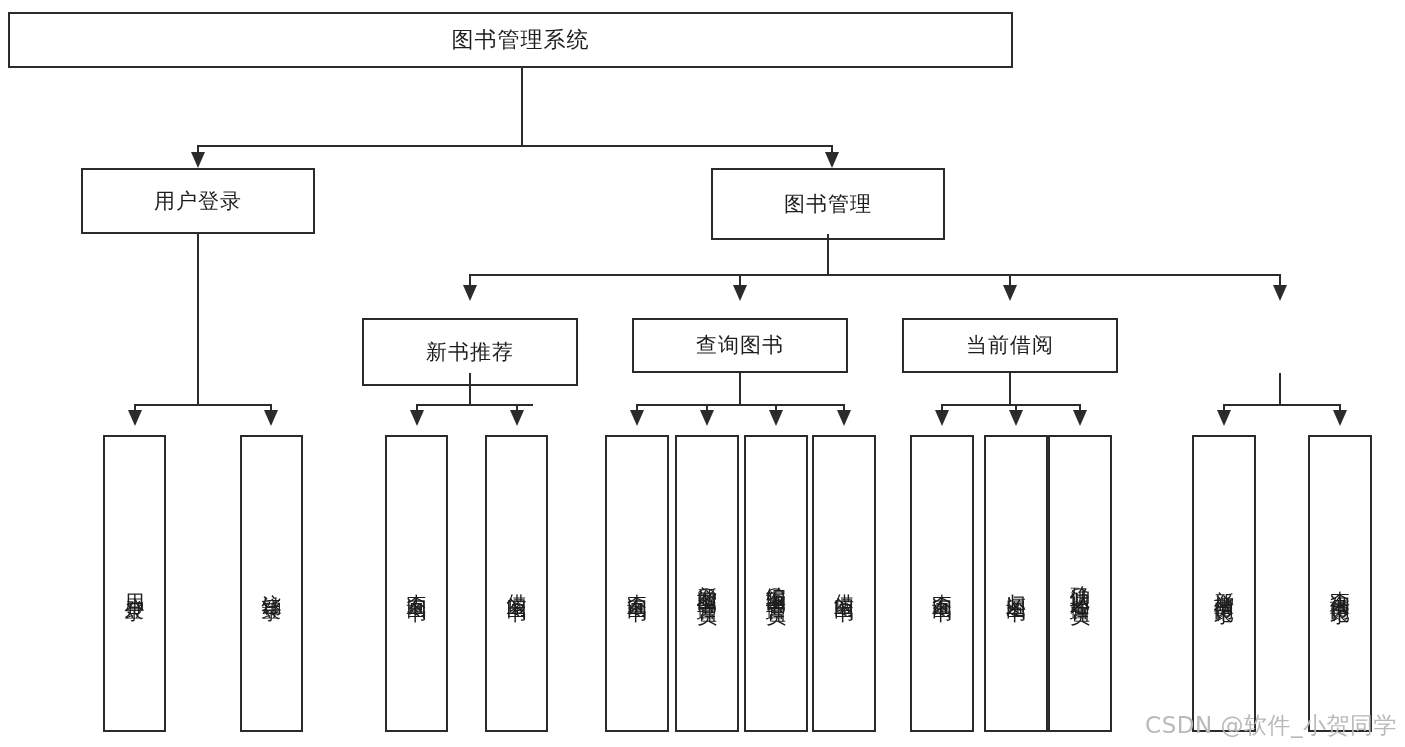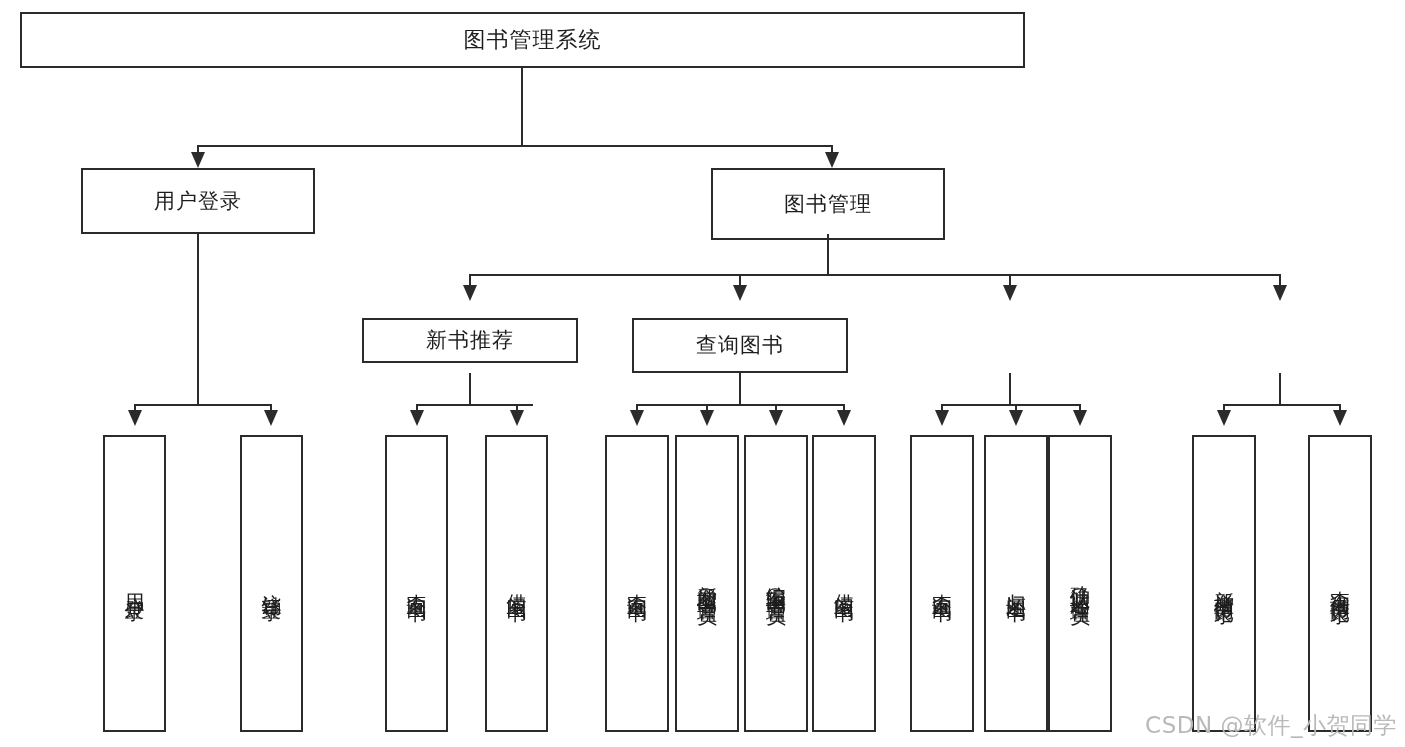--- a/index.html
+++ b/index.html
@@ -81,21 +81,21 @@
     letter-spacing: 0.5px;
     white-space: nowrap;
     font-family: "DejaVu Sans", "Liberation Sans", sans-serif;
   }
 </style>
 </head>
 <body>
 
 <div id="canvas">
 
-  <div class="node root" style="left:20px; top:12px; width:1005px; height:56px;padding-left:20px;">
+  <div class="node root" style="left:8px; top:12px; width:1005px; height:56px;padding-left:20px;">
     <span class="label">图书管理系统</span>
   </div>
 
   <div class="conn vline" style="left:521px; top:68px; width:2px; height:77px;"></div>
 
   <div class="conn hline" style="left:197px; top:145px; width:636px; height:2px;"></div>
 
   <div class="conn vline" style="left:197px; top:145px; width:2px; height:14px;"></div>
   <div class="arrow" style="left:191px; top:152px;"></div>
 
@@ -121,25 +121,28 @@
   <div class="conn hline" style="left:469px; top:274px; width:812px; height:2px;"></div>
   <div class="conn vline" style="left:469px; top:274px; width:2px; height:16px;"></div>
   <div class="arrow" style="left:463px; top:285px;"></div>
   <div class="conn vline" style="left:739px; top:274px; width:2px; height:16px;"></div>
   <div class="arrow" style="left:733px; top:285px;"></div>
   <div class="conn vline" style="left:1009px; top:274px; width:2px; height:16px;"></div>
   <div class="arrow" style="left:1003px; top:285px;"></div>
   <div class="conn vline" style="left:1279px; top:274px; width:2px; height:16px;"></div>
   <div class="arrow" style="left:1273px; top:285px;"></div>
 
-  <div class="node level3" style="left:362px; top:318px; width:216px; height:45px;">
+  <div class="node level3" style="left:362px; top:318px; width:216px; height:68px;">
     <span class="label">新书推荐</span>
   </div>
   <div class="node level3" style="left:632px; top:318px; width:216px; height:55px;">
     <span class="label">查询图书</span>
+  </div>
+  <div class="node level3" style="left:902px; top:318px; width:216px; height:55px;">
+    <span class="label">当前借阅</span>
   </div>
 
   <div class="conn vline" style="left:469px; top:373px; width:2px; height:32px;"></div>
   <div class="conn hline" style="left:416px; top:404px; width:117px; height:2px;"></div>
   <div class="conn vline" style="left:416px; top:404px; width:2px; height:10px;"></div>
   <div class="arrow" style="left:410px; top:410px;"></div>
   <div class="conn vline" style="left:516px; top:404px; width:2px; height:10px;"></div>
   <div class="arrow" style="left:510px; top:410px;"></div>
 
   <div class="conn vline" style="left:739px; top:373px; width:2px; height:32px;"></div>

